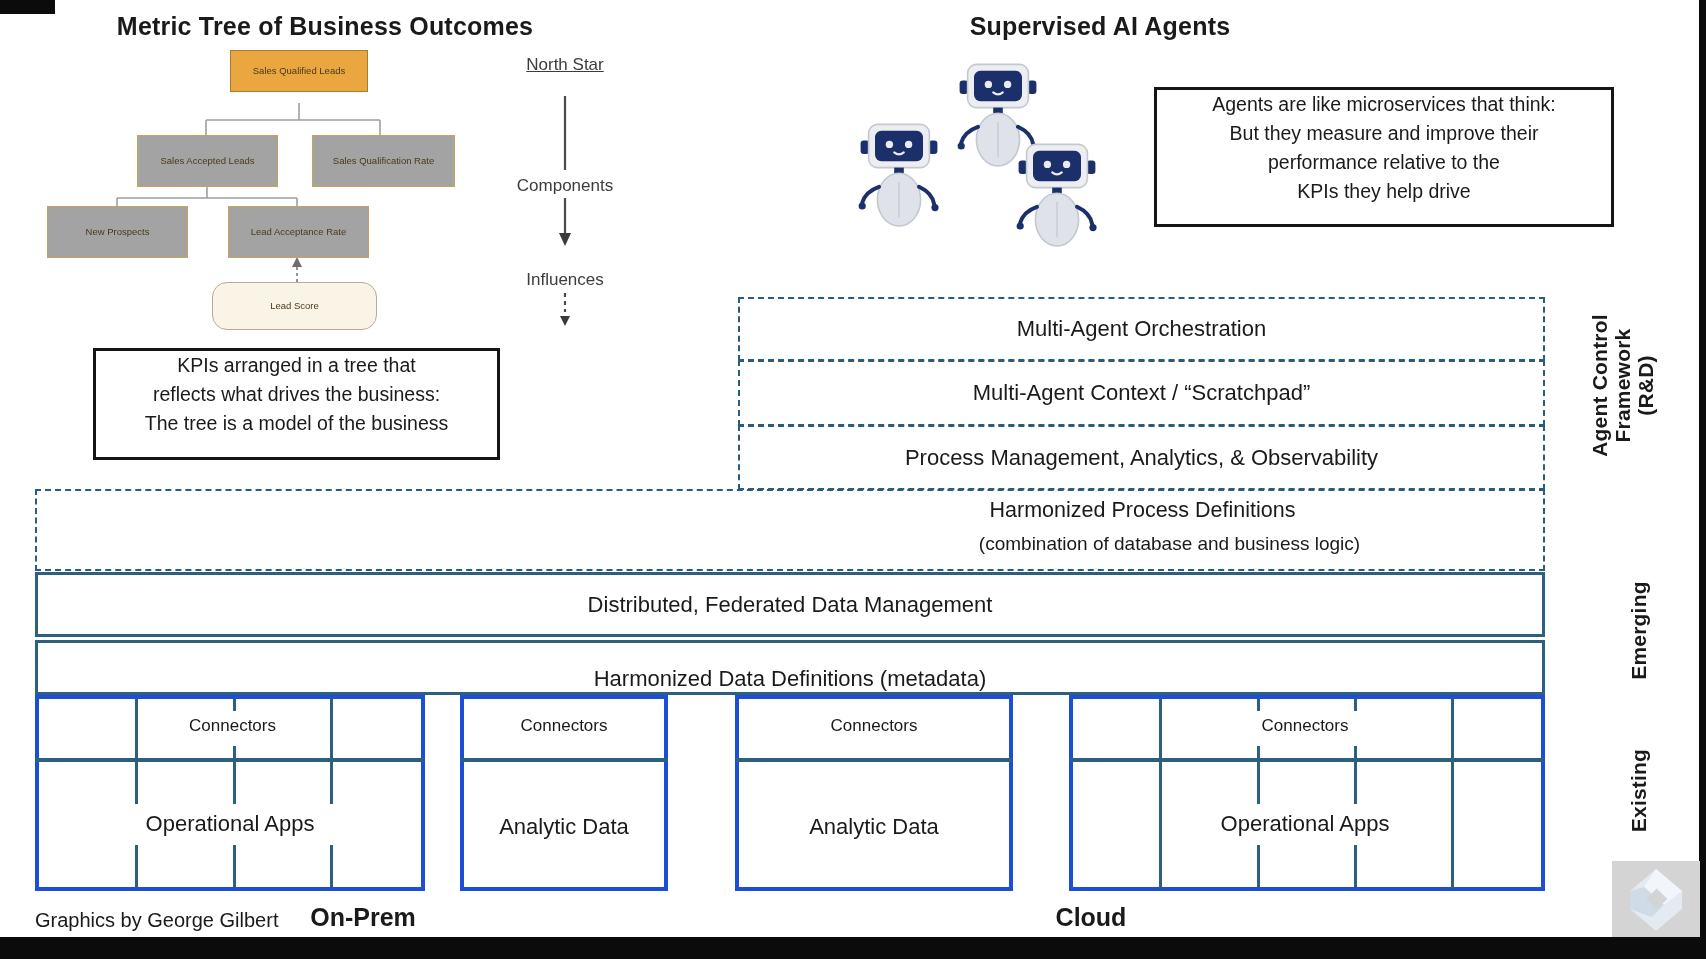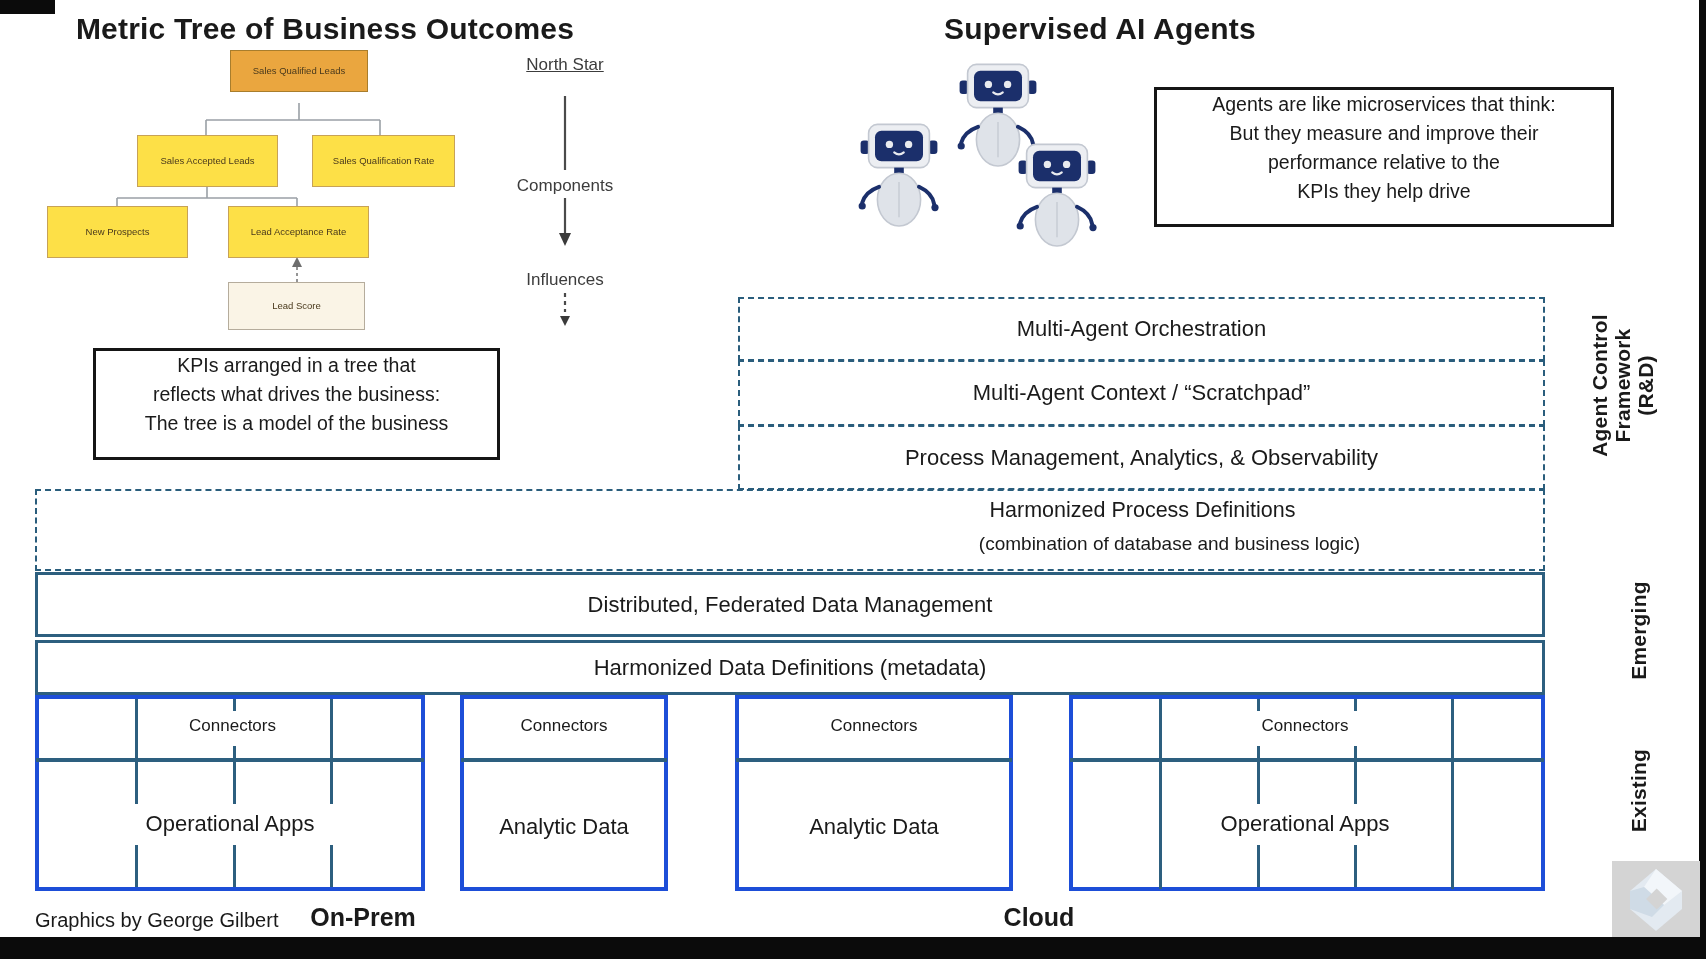--- a/index.html
+++ b/index.html
@@ -5,28 +5,28 @@
   html,body{margin:0;padding:0;background:#e9e9e9;}
   #canvas{
     position:relative;width:1706px;height:959px;background:#ffffff;
     font-family:"Liberation Sans", sans-serif;color:#1a1a1a;overflow:hidden;
   }
   .abs{position:absolute;}
   .center{text-align:center;}
   
   .black{background:#0b0b0b;}
   
-  .section-title{font-size:30px;font-weight:600;letter-spacing:.2px;}
+  .section-title{font-size:25px;font-weight:600;letter-spacing:.2px;}
   .tree-box{
     position:absolute;display:flex;align-items:center;justify-content:center;
     font-size:9.5px;color:#4a3push;color:#49391c;border:1px solid #b08c45;box-sizing:border-box;
     text-align:center;line-height:1.1;padding:2px;
   }
   .tree-root{background:#eaa63f;border-color:#a87d2c;}
-  .tree-child{background:#fde047;border-color:#c7a257;text-align:center;}
+  .tree-child{background:#a3a3a3;border-color:#c7a257;text-align:center;}
   .tree-pale{background:#faf4e6;border-color:#b5ac9c;}
   .legend-label{font-size:17px;color:#3c3c3c;}
   .note-box{
     position:absolute;border:3px solid #151515;background:#fff;box-sizing:border-box;
     display:flex;flex-direction:column;justify-content:flex-start;
   }
   .note-line{font-size:19.5px;line-height:29px;text-align:center;}
   
   .dashed-row{
     position:absolute;border:2px dashed #2a5d7c;box-sizing:border-box;background:transparent;
@@ -70,21 +70,21 @@
     <path d="M207 147 V158 M117 158 H297 M117 158 V166 M297 158 V166" fill="none" stroke="#9aa0a6" stroke-width="1.6"></path>
     <path d="M297 242 V226" fill="none" stroke="#8a8a8a" stroke-width="1.8" stroke-dasharray="3,3"></path>
     <polygon points="292,227 302,227 297,217" fill="#6e6e6e"></polygon>
   </svg>
 
   <div class="tree-box tree-root" style="left:230px;top:50px;width:138px;height:42px;">Sales Qualified Leads</div>
   <div class="tree-box tree-child" style="left:137px;top:135px;width:141px;height:52px;">Sales Accepted Leads</div>
   <div class="tree-box tree-child" style="left:312px;top:135px;width:143px;height:52px;">Sales Qualification Rate</div>
   <div class="tree-box tree-child" style="left:47px;top:206px;width:141px;height:52px;">New Prospects</div>
   <div class="tree-box tree-child" style="left:228px;top:206px;width:141px;height:52px;">Lead Acceptance Rate</div>
-  <div class="tree-box tree-pale" style="left:228px;top:282px;width:137px;height:48px;">Lead Score</div>
+  <div class="tree-box tree-pale" style="left:212px;top:282px;width:165px;height:48px;border-radius:15px;">Lead Score</div>
 
   <div class="abs legend-label center" style="left:505px;top:55px;width:120px;text-decoration:underline;">North Star</div>
   <svg class="abs" style="left:545px;top:90px;" width="40" height="245" viewBox="0 0 40 245">
     <line x1="20" y1="6" x2="20" y2="80" stroke="#4a4a4a" stroke-width="2.2"></line>
     <line x1="20" y1="108" x2="20" y2="143" stroke="#4a4a4a" stroke-width="2.2"></line>
     <polygon points="14,143 26,143 20,156" fill="#3a3a3a"></polygon>
     <line x1="20" y1="203" x2="20" y2="222" stroke="#4a4a4a" stroke-width="2.2" stroke-dasharray="4,4"></line>
     <polygon points="15,226 25,226 20,236" fill="#3a3a3a"></polygon>
   </svg>
   <div class="abs legend-label center" style="left:495px;top:176px;width:140px;">Components</div>
@@ -140,21 +140,21 @@
   </div>
 
   <div class="dashed-row" style="left:35px;top:489px;width:1510px;height:82px;display:block;">
     <div class="abs center" style="left:703px;top:7px;width:805px;font-size:21.5px;">Harmonized Process Definitions</div>
     <div class="abs center" style="left:730px;top:42px;width:805px;font-size:19px;">(combination of database and business logic)</div>
   </div>
 
   <div class="solid-band" style="left:35px;top:572px;width:1510px;height:65px;">
     <span class="band-label">Distributed, Federated Data Management</span>
   </div>
-  <div class="solid-band" style="left:35px;top:640px;width:1510px;height:55px;">
+  <div class="solid-band" style="left:35px;top:640px;width:1510px;height:55px;align-items:flex-end;">
     <span class="band-label">Harmonized Data Definitions (metadata)</span>
   </div>
 
   <div class="group" style="left:35px;width:390px;">
     <div class="gdiv"></div>
     <div class="vline" style="left:96px;top:0;height:59px;"></div>
     <div class="vline" style="left:291px;top:0;height:59px;"></div>
     <div class="vline" style="left:194px;top:0;height:12px;"></div>
     <div class="vline" style="left:194px;top:47px;height:12px;"></div>
     <div class="vline" style="left:96px;top:63px;height:42px;"></div>
@@ -191,21 +191,21 @@
     <div class="vline" style="left:281px;top:47px;height:12px;"></div>
     <div class="vline" style="left:184px;top:63px;height:42px;"></div>
     <div class="vline" style="left:281px;top:63px;height:42px;"></div>
     <div class="vline" style="left:184px;bottom:0;height:42px;"></div>
     <div class="vline" style="left:281px;bottom:0;height:42px;"></div>
     <div class="glabel conn" style="left:86px;width:292px;top:17px;">Connectors</div>
     <div class="glabel apps" style="left:86px;width:292px;top:112px;">Operational Apps</div>
   </div>
 
   <div class="abs region-label center" style="left:268px;top:903px;width:190px;">On-Prem</div>
-  <div class="abs region-label center" style="left:944px;top:903px;width:190px;">Cloud</div>
+  <div class="abs region-label center" style="left:996px;top:903px;width:190px;">Cloud</div>
 
   <div class="abs credit" style="left:35px;top:909px;">Graphics by George Gilbert</div>
 
   <div class="rot" style="left:1512px;top:351px;width:220px;">Agent Control
 Framework
 (R&amp;D)</div>
   <div class="rot" style="left:1548px;top:619px;width:180px;">Emerging</div>
   <div class="rot" style="left:1548px;top:779px;width:180px;">Existing</div>
 
   <div class="wm" style="left:1612px;top:861px;width:88px;height:76px;">

